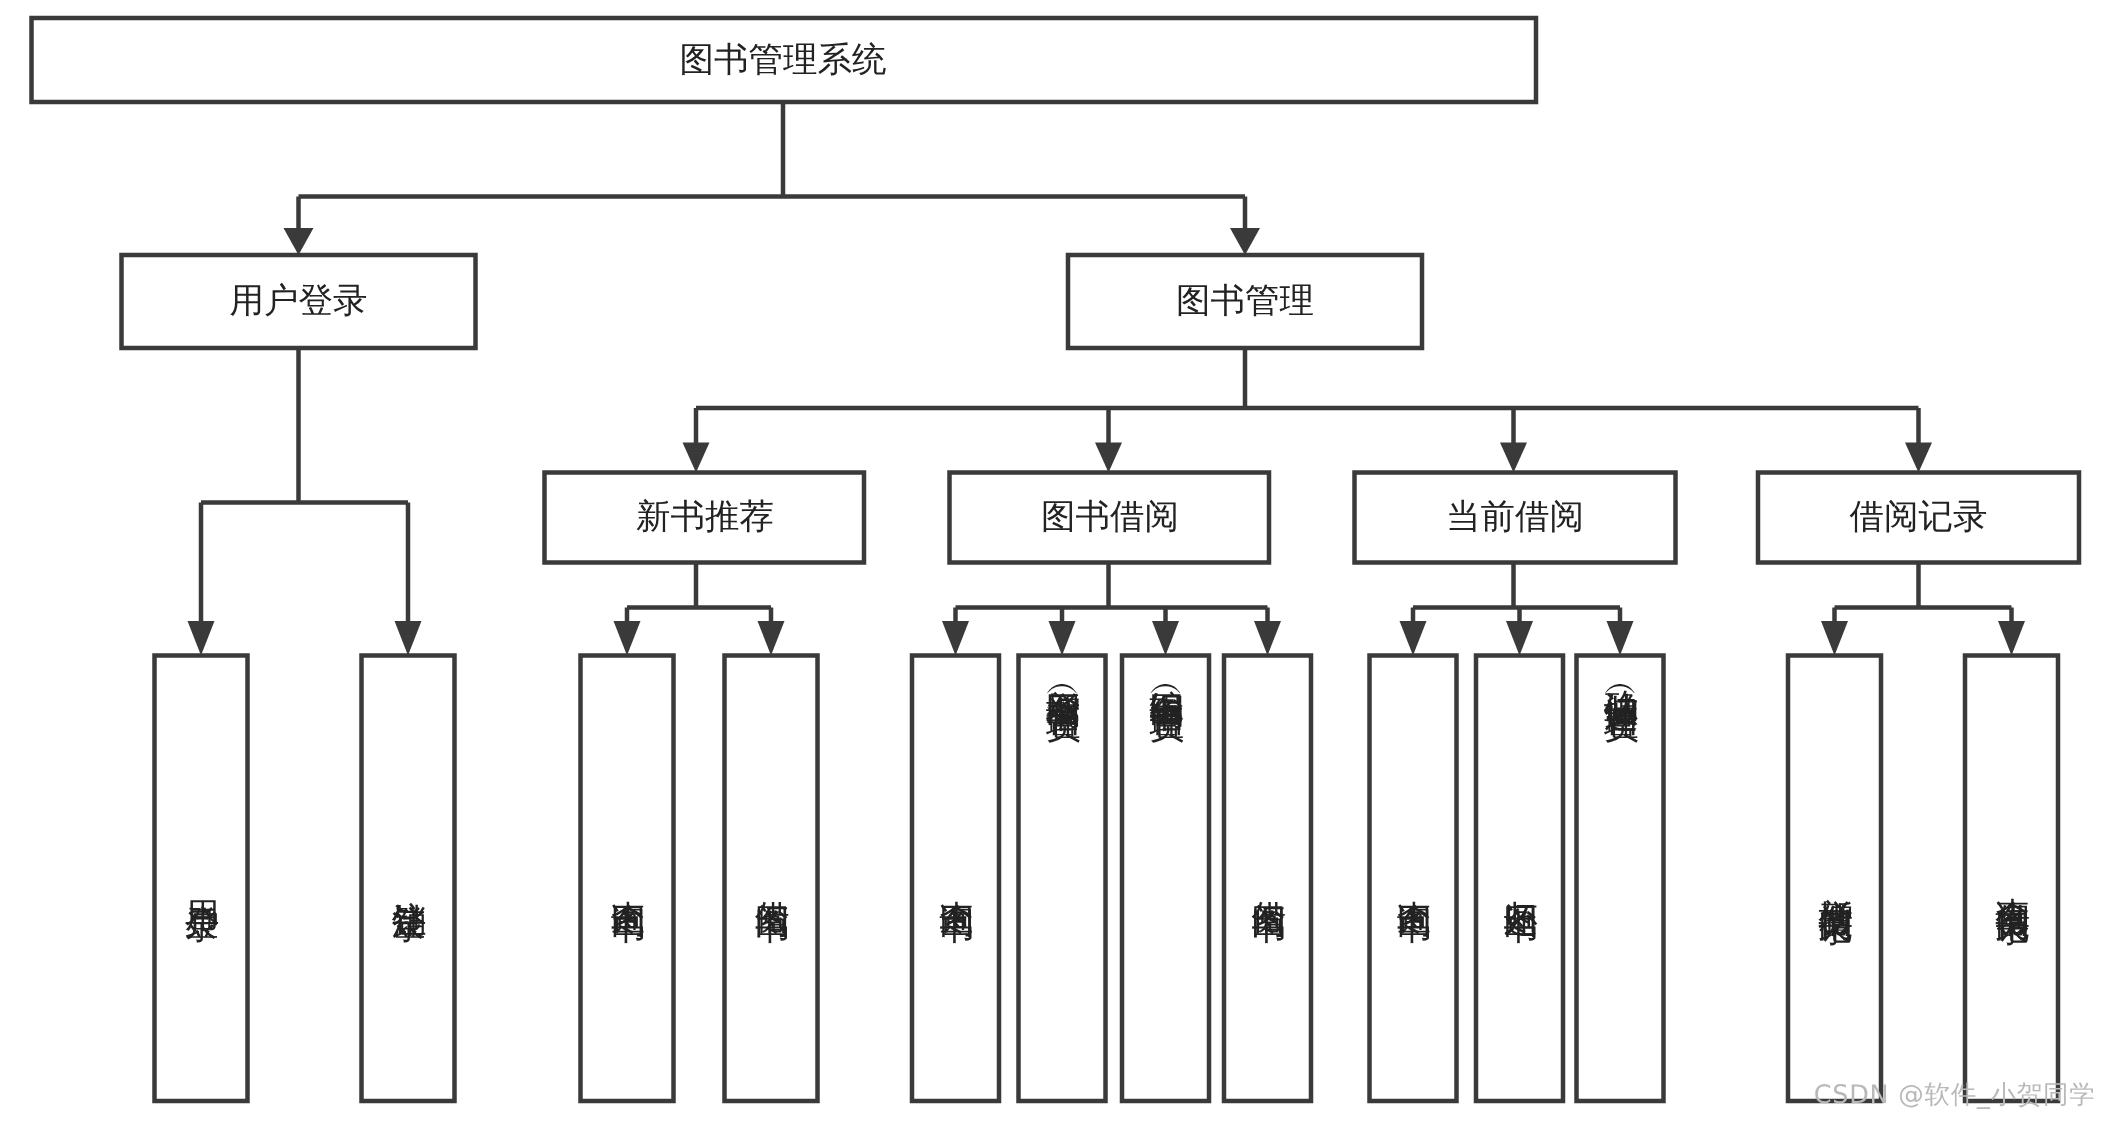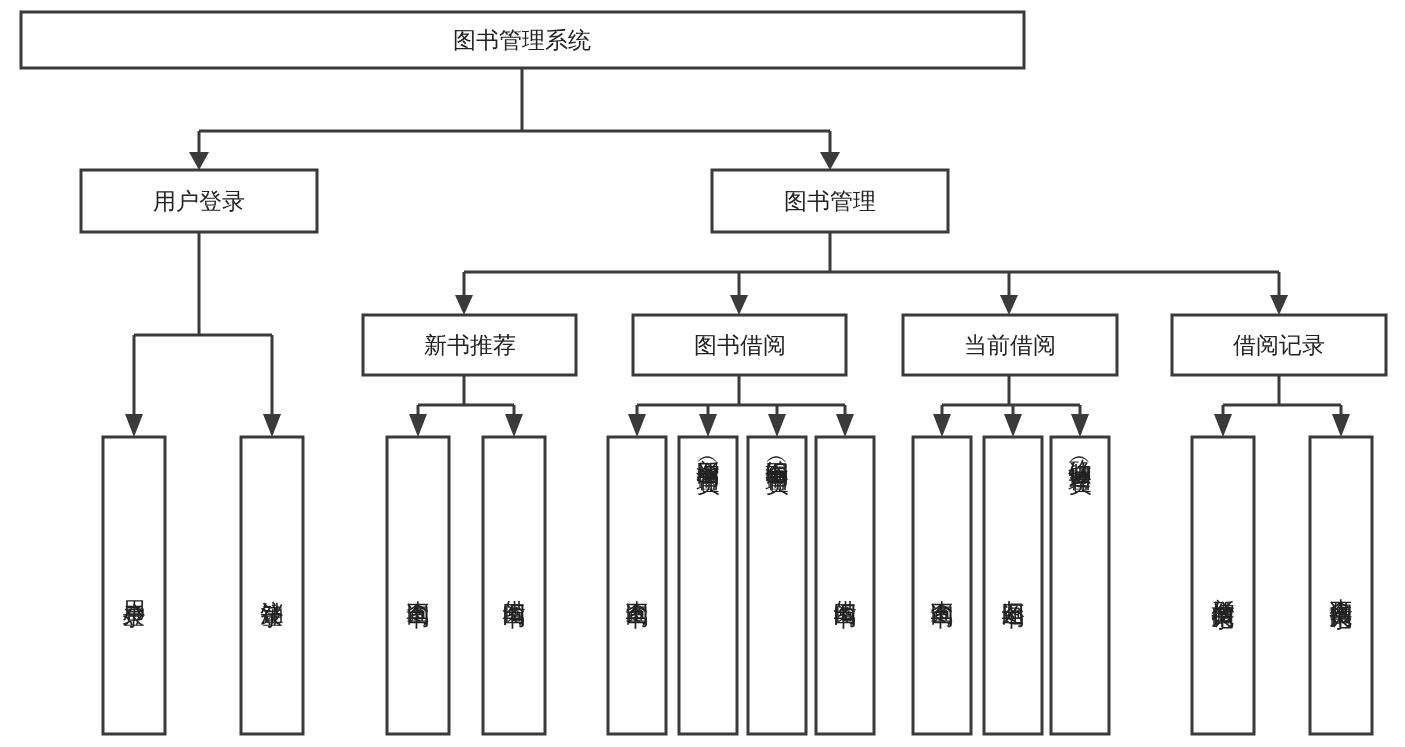--- a/index.html
+++ b/index.html
@@ -239,13 +239,14 @@
   <div class="leaf-label-wrap" style="left:1051px; top:437px; width:58px; height:297px; align-items:flex-start;">
     <span class="leaf-label" style="margin-top:4px;">确认归还（管理员）</span>
   </div>
   <div class="leaf-label-wrap" style="left:1192px; top:437px; width:62px; height:297px;">
     <span class="leaf-label">新增借阅记录</span>
   </div>
   <div class="leaf-label-wrap" style="left:1310px; top:437px; width:62px; height:297px;">
     <span class="leaf-label">查询借阅记录</span>
   </div>
 
+  <div class="watermark">CSDN @软件_小贺同学</div>
 </div>
 
 </body></html>

